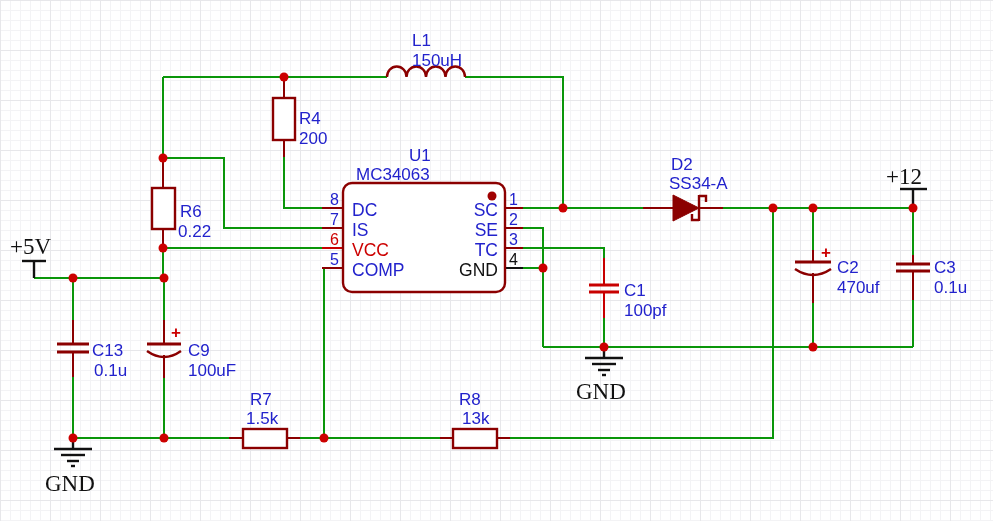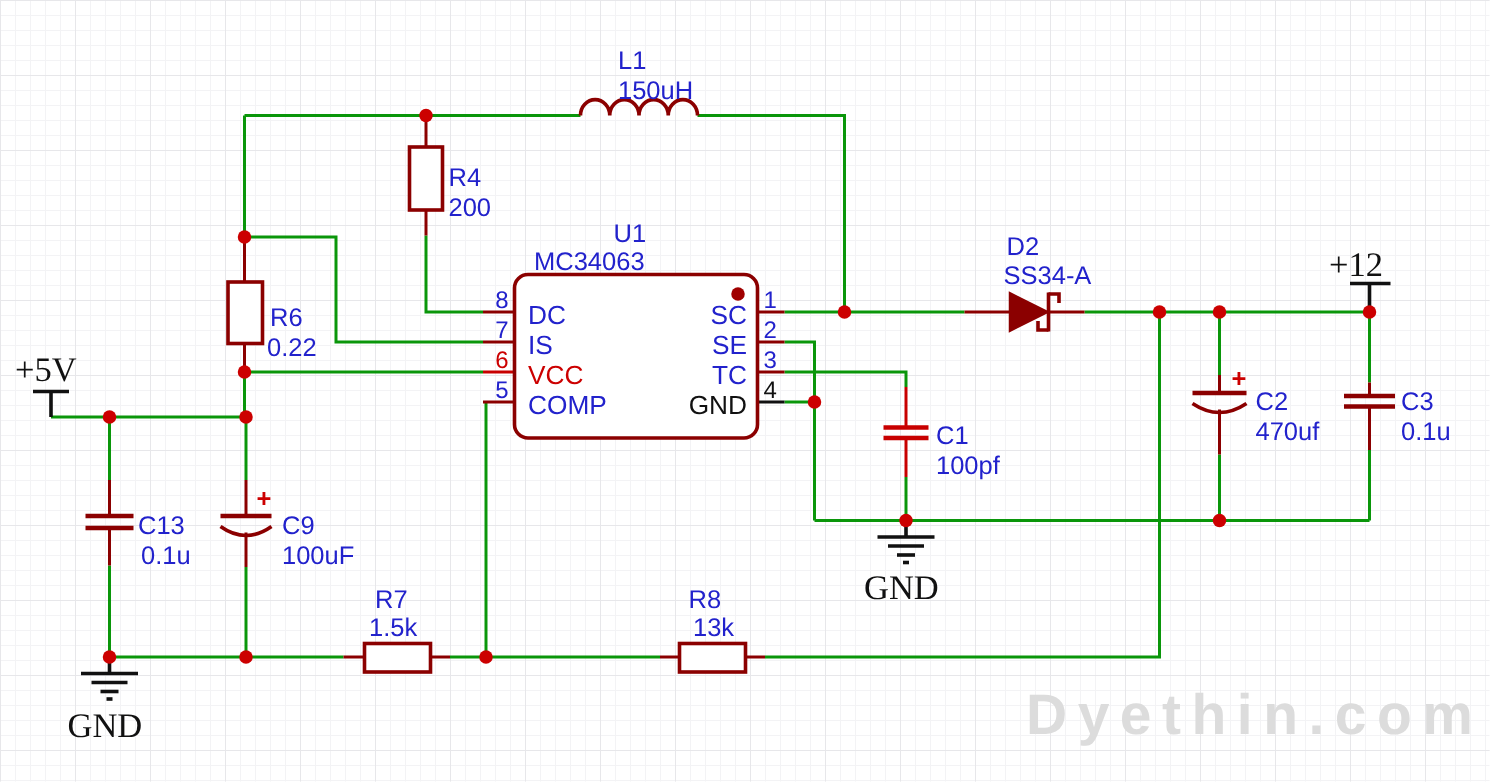--- a/index.html
+++ b/index.html
@@ -257,14 +257,13 @@
     <circle class="dot" cx="813" cy="208" r="4.5"></circle>
     <circle class="dot" cx="913" cy="208" r="4.5"></circle>
     <circle class="dot" cx="604" cy="347" r="4.5"></circle>
     <circle class="dot" cx="813" cy="347" r="4.5"></circle>
     <circle class="dot" cx="73" cy="438" r="4.5"></circle>
     <circle class="dot" cx="164" cy="438" r="4.5"></circle>
     <circle class="dot" cx="324" cy="438" r="4.5"></circle>
   </g>
 </svg>
 
-<div class="watermark">Dyethin.com</div>
 </div>
 
 </body></html>

